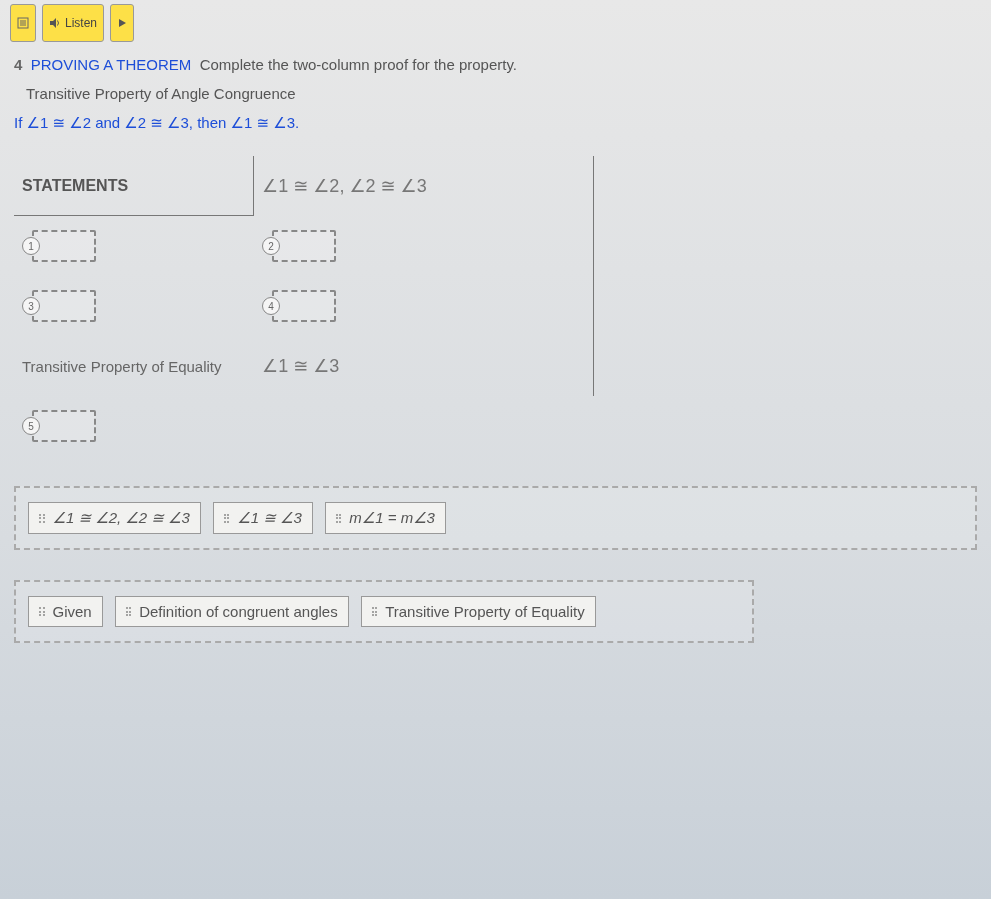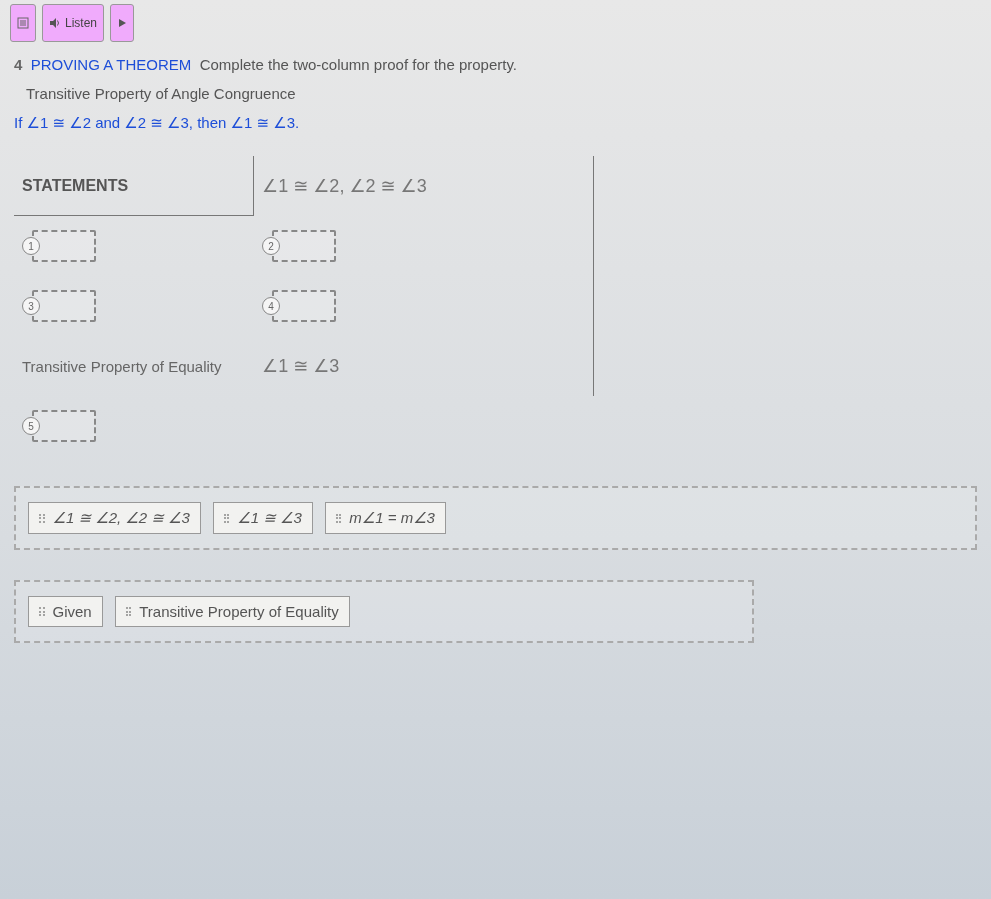--- a/index.html
+++ b/index.html
@@ -13,21 +13,21 @@
       position: relative;
     }
     .toolbar {
       display: flex;
       gap: 6px;
       padding: 4px 10px;
       align-items: center;
     }
     .tool-btn {
       border: 1px solid #999;
-      background: #f0abfc;
+      background: #fde047;
       border-radius: 3px;
       padding: 18px 6px;
       display: inline-flex;
       align-items: center;
       justify-content: center;
       font-size: 12px;
       color: #444;
       cursor: pointer;
       height: 22px;
       min-width: 22px;
@@ -296,15 +296,32 @@
         </span>
         <span>
           <i></i>
           <i></i>
         </span>
         <span>
           <i></i>
           <i></i>
         </span>
       </span>
+    <span>Definition of congruent angles</span>
+  </div>
+  <div class="tile">
+    <span class="grip">
+        <span>
+          <i></i>
+          <i></i>
+        </span>
+        <span>
+          <i></i>
+          <i></i>
+        </span>
+        <span>
+          <i></i>
+          <i></i>
+        </span>
+      </span>
     <span>Transitive Property of Equality</span>
   </div>
 </div>
 
 </body></html>

